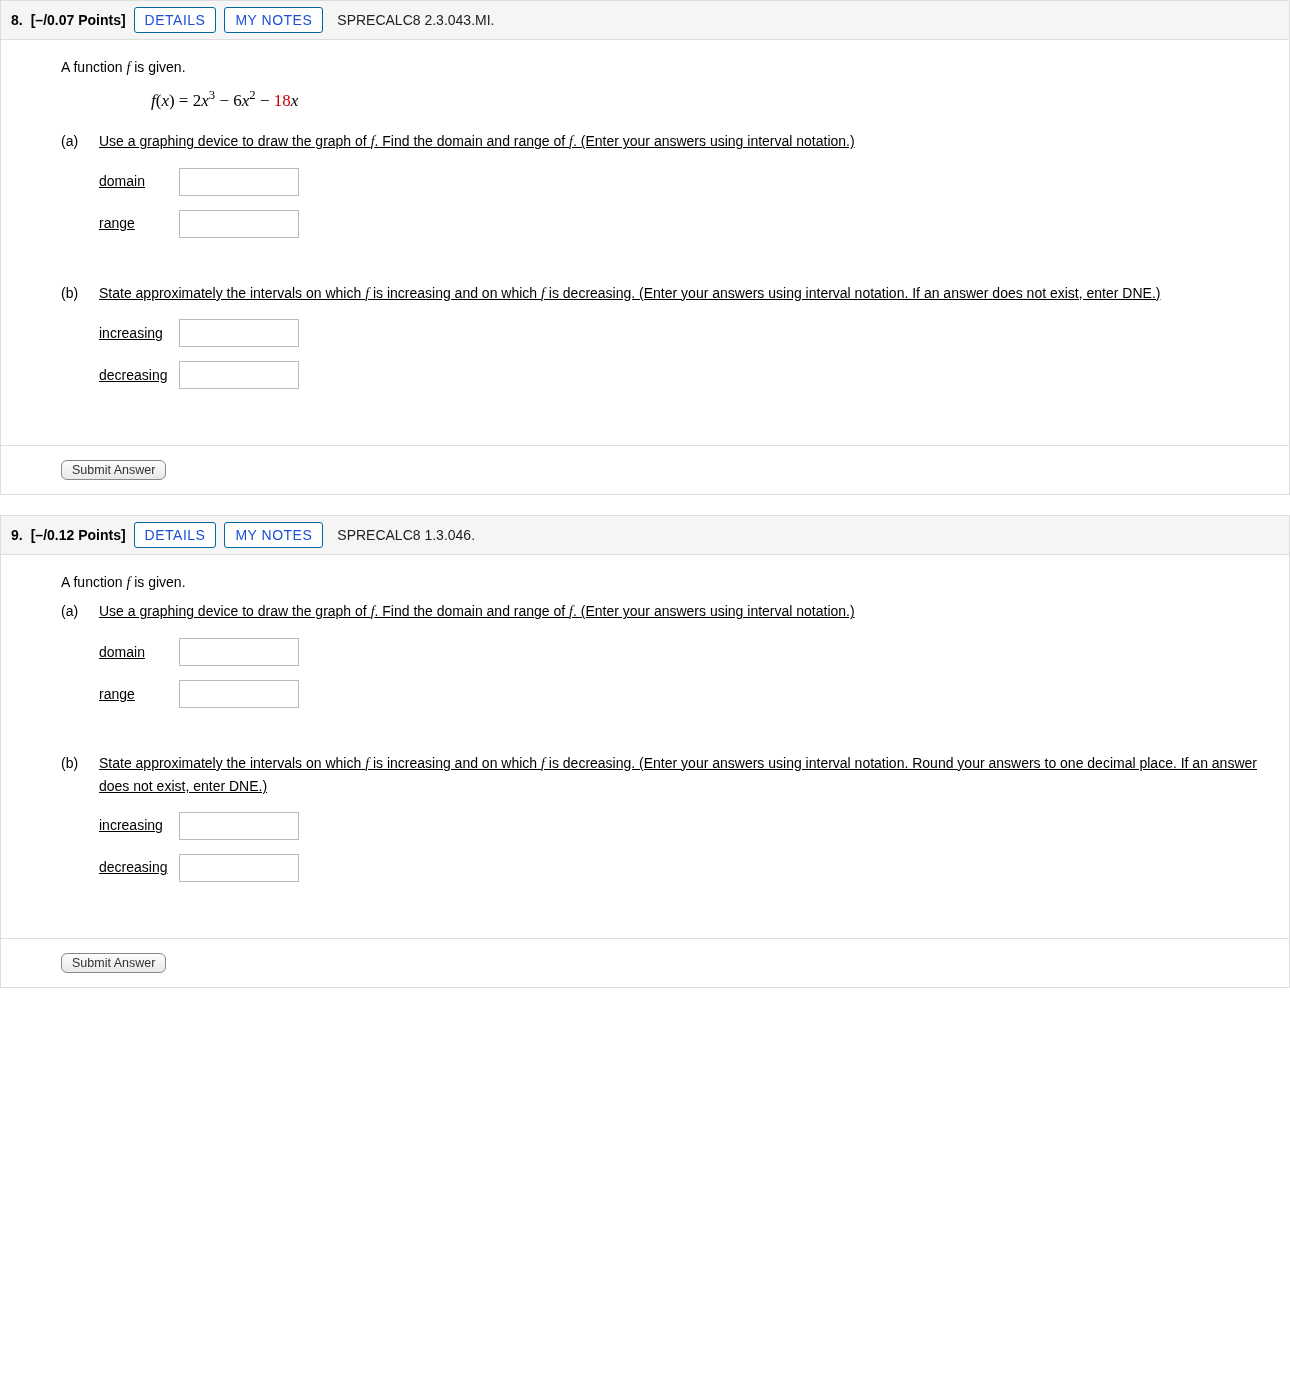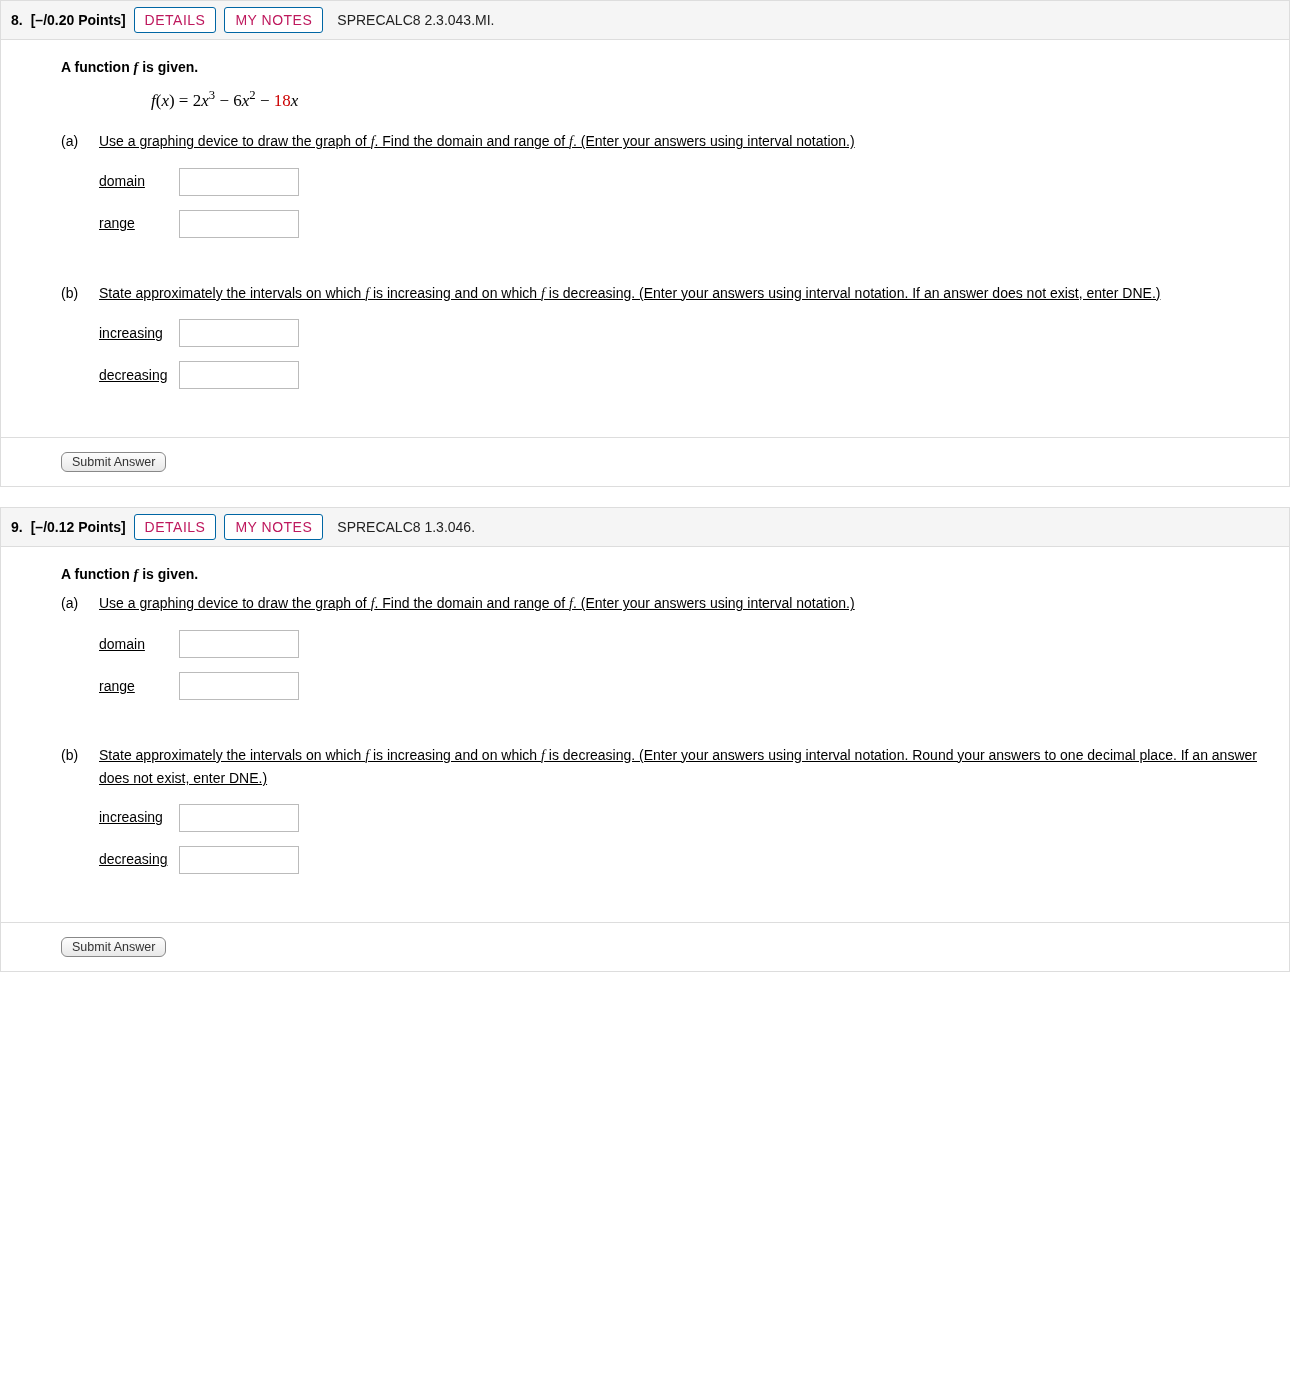--- a/index.html
+++ b/index.html
@@ -19,34 +19,34 @@
     border-bottom: 1px solid #ddd;
     padding: 6px 10px;
     display: flex;
     align-items: center;
     gap: 8px;
   }
   .q-number { font-weight: bold; }
   .btn-outline {
     border: 1px solid #0066a4;
     border-radius: 3px;
-    color: #be185d;
+    color: #1d4ed8;
     background: #fff;
     padding: 4px 10px;
     font-size: 14px;
     font-weight: 500;
     cursor: pointer;
     letter-spacing: 0.5px;
   }
   .q-ref { font-weight: normal; color: #222; margin-left: 6px; }
   .q-body {
     padding: 16px 30px 20px 60px;
     line-height: 1.6;
   }
-  .intro { margin-bottom: 6px; font-weight: bold; }
+  .intro { margin-bottom: 6px; }
   .equation {
     margin: 4px 0 16px 90px;
     font-family: 'Times New Roman', serif;
     font-style: italic;
     font-size: 17px;
   }
   .equation .roman { font-style: normal; }
   .equation sup { font-size: 0.75em; }
   .red { color: #c00; }
   .part {
@@ -67,39 +67,40 @@
     border: 1px solid #bbb;
     width: 120px;
     height: 28px;
     padding: 2px 4px;
     font-size: 14px;
   }
   .submit-wrap {
     border-top: 1px solid #ddd;
     padding: 14px 30px 14px 60px;
     background: #fff;
+    margin-top: 8px;
   }
   .submit-btn {
     border: 1px solid #888;
     border-radius: 6px;
     background: linear-gradient(#fdfdfd, #e8e8e8);
     padding: 2px 10px;
     font-size: 12.5px;
     cursor: pointer;
     color: #333;
   }
   .fstyle { font-style: italic; font-family: 'Times New Roman', serif; }
 </style>
 </head>
 <body>
 
 <div class="question">
   <div class="q-header">
     <span class="q-number">8.</span>
-    <span class="q-number">[–/0.20 Points]</span>
+    <span class="q-number">[–/0.07 Points]</span>
     <button class="btn-outline">DETAILS</button>
     <button class="btn-outline">MY NOTES</button>
     <span class="q-ref">SPRECALC8 2.3.043.MI.</span>
   </div>
   <div class="q-body">
     <div class="intro">
       <span>A function </span><span class="fstyle">f</span><span> is given.</span>
     </div>
     <div class="equation">
       <span>f</span><span class="roman">(</span><span>x</span><span class="roman">) = 2</span><span>x</span><sup class="roman">3</sup><span class="roman"> − 6</span><span>x</span><sup class="roman">2</sup><span class="roman"> − </span><span class="roman red">18</span><span>x</span>

